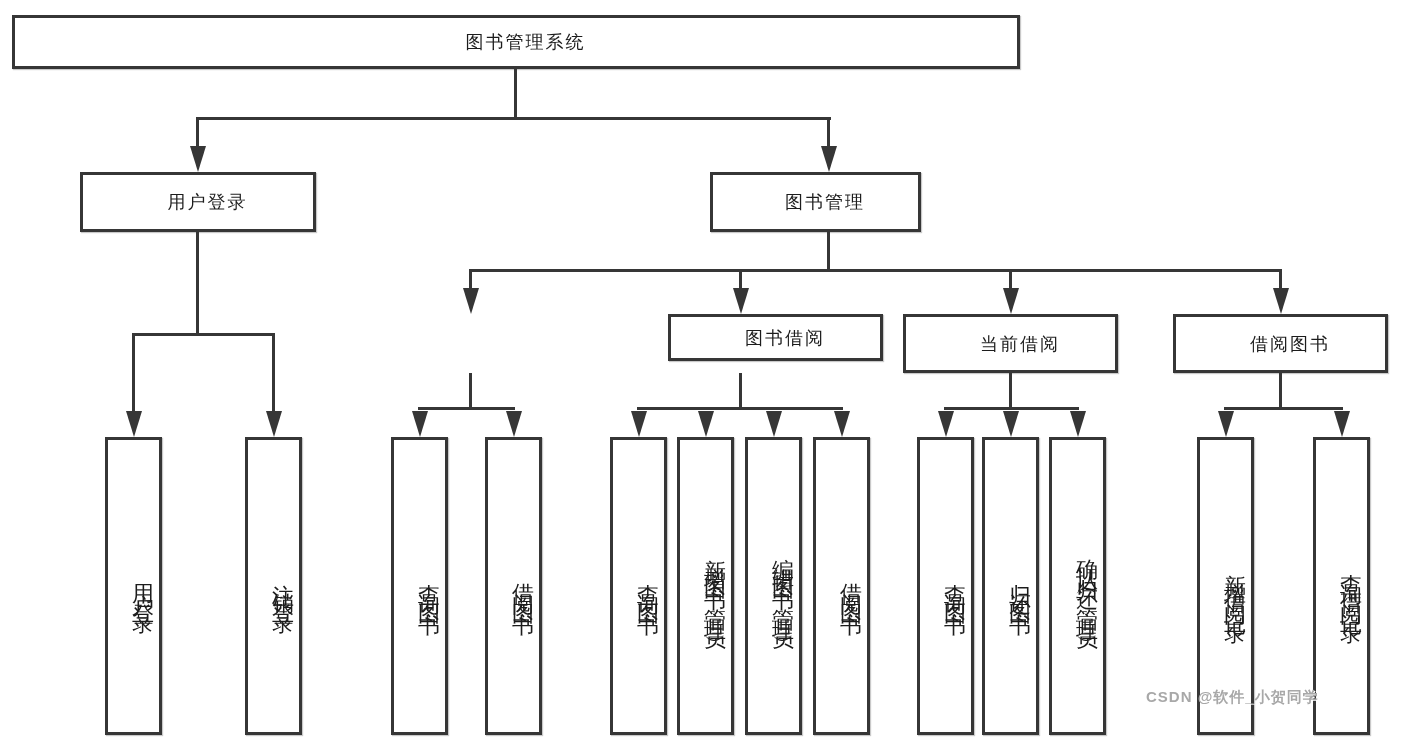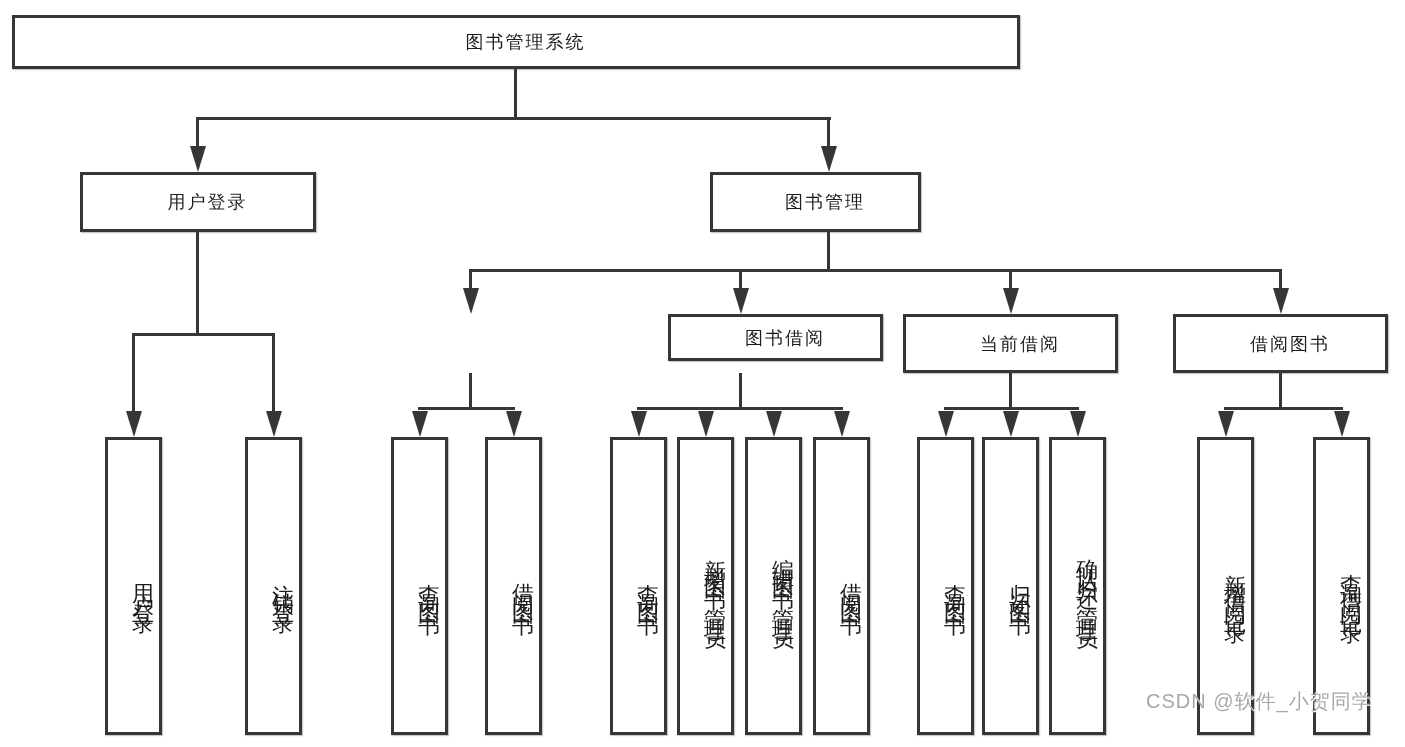--- a/index.html
+++ b/index.html
@@ -41,26 +41,27 @@
     position: absolute;
     width: 0; height: 0;
     border-left: 8px solid transparent;
     border-right: 8px solid transparent;
     border-top: 26px solid #363636;
   }
   .watermark {
     position: absolute;
     left: 1146px;
     top: 688px;
-    font-size: 20px;
+    font-size: 15px;
     color: #a8a8a8;
     letter-spacing: 1px;
     white-space: nowrap;
     text-shadow: 1px 1px 0 #ffffff;
     z-index: 5;
+    font-weight: bold;
   }
 </style>
 </head>
 <body>
 
 <div class="stage">
 
   <div class="box hnode" style="left:12px;top:15px;width:1008px;height:54px">
     <span>图书管理系统</span>
   </div>

